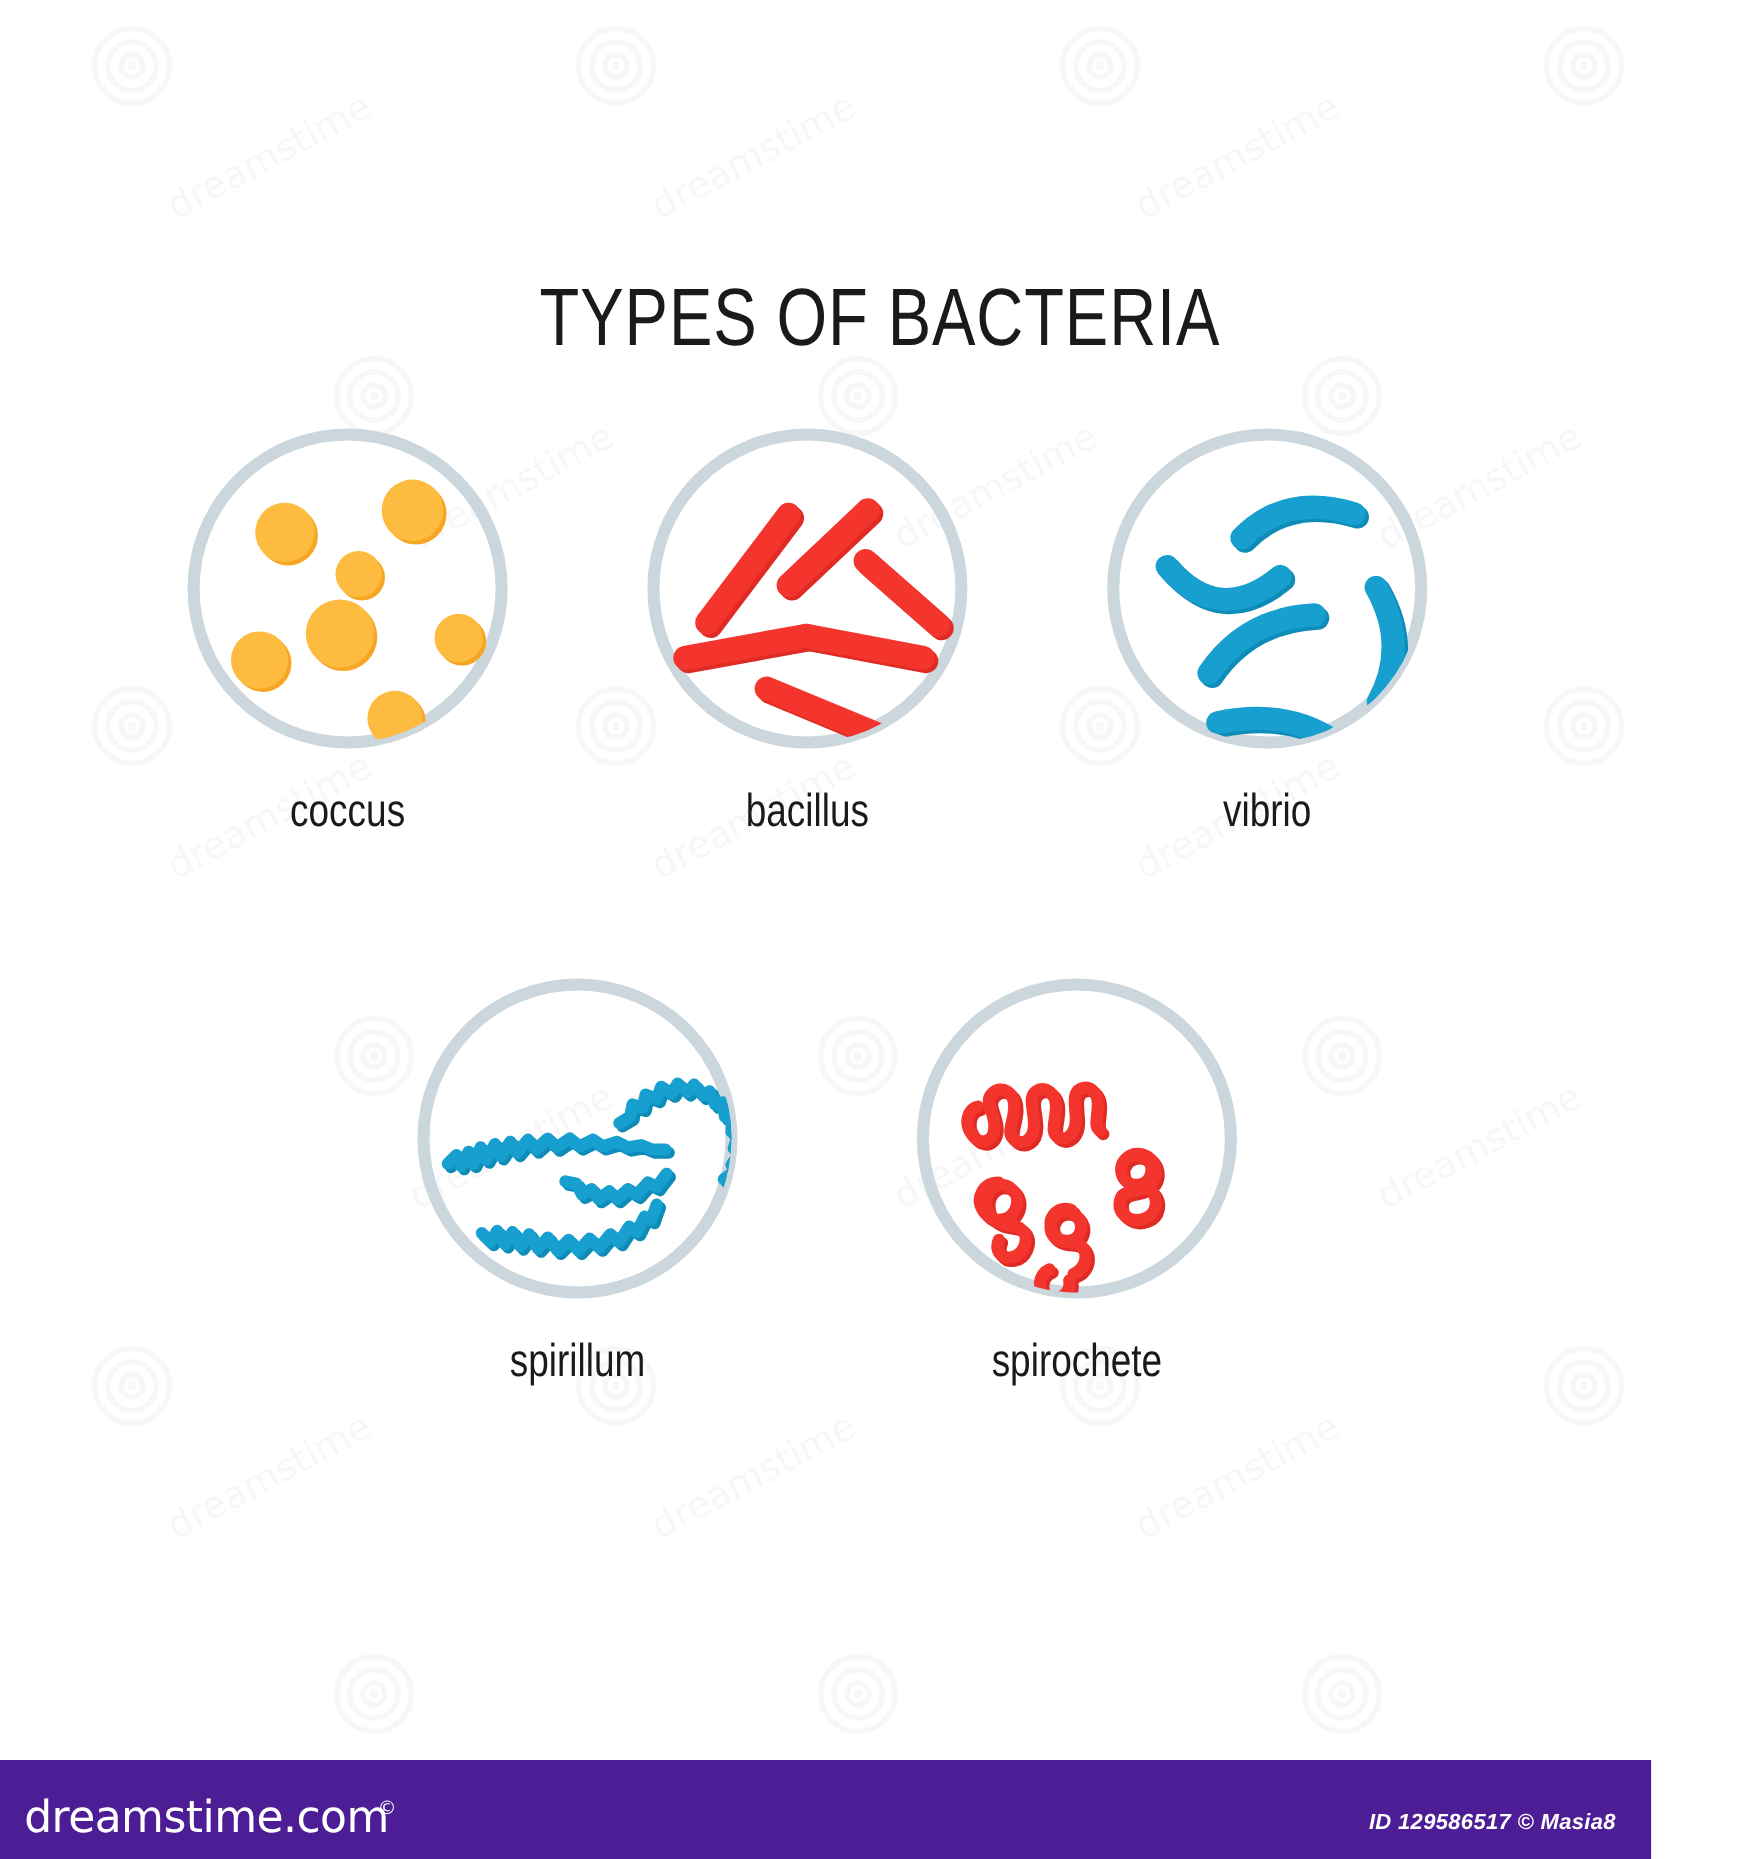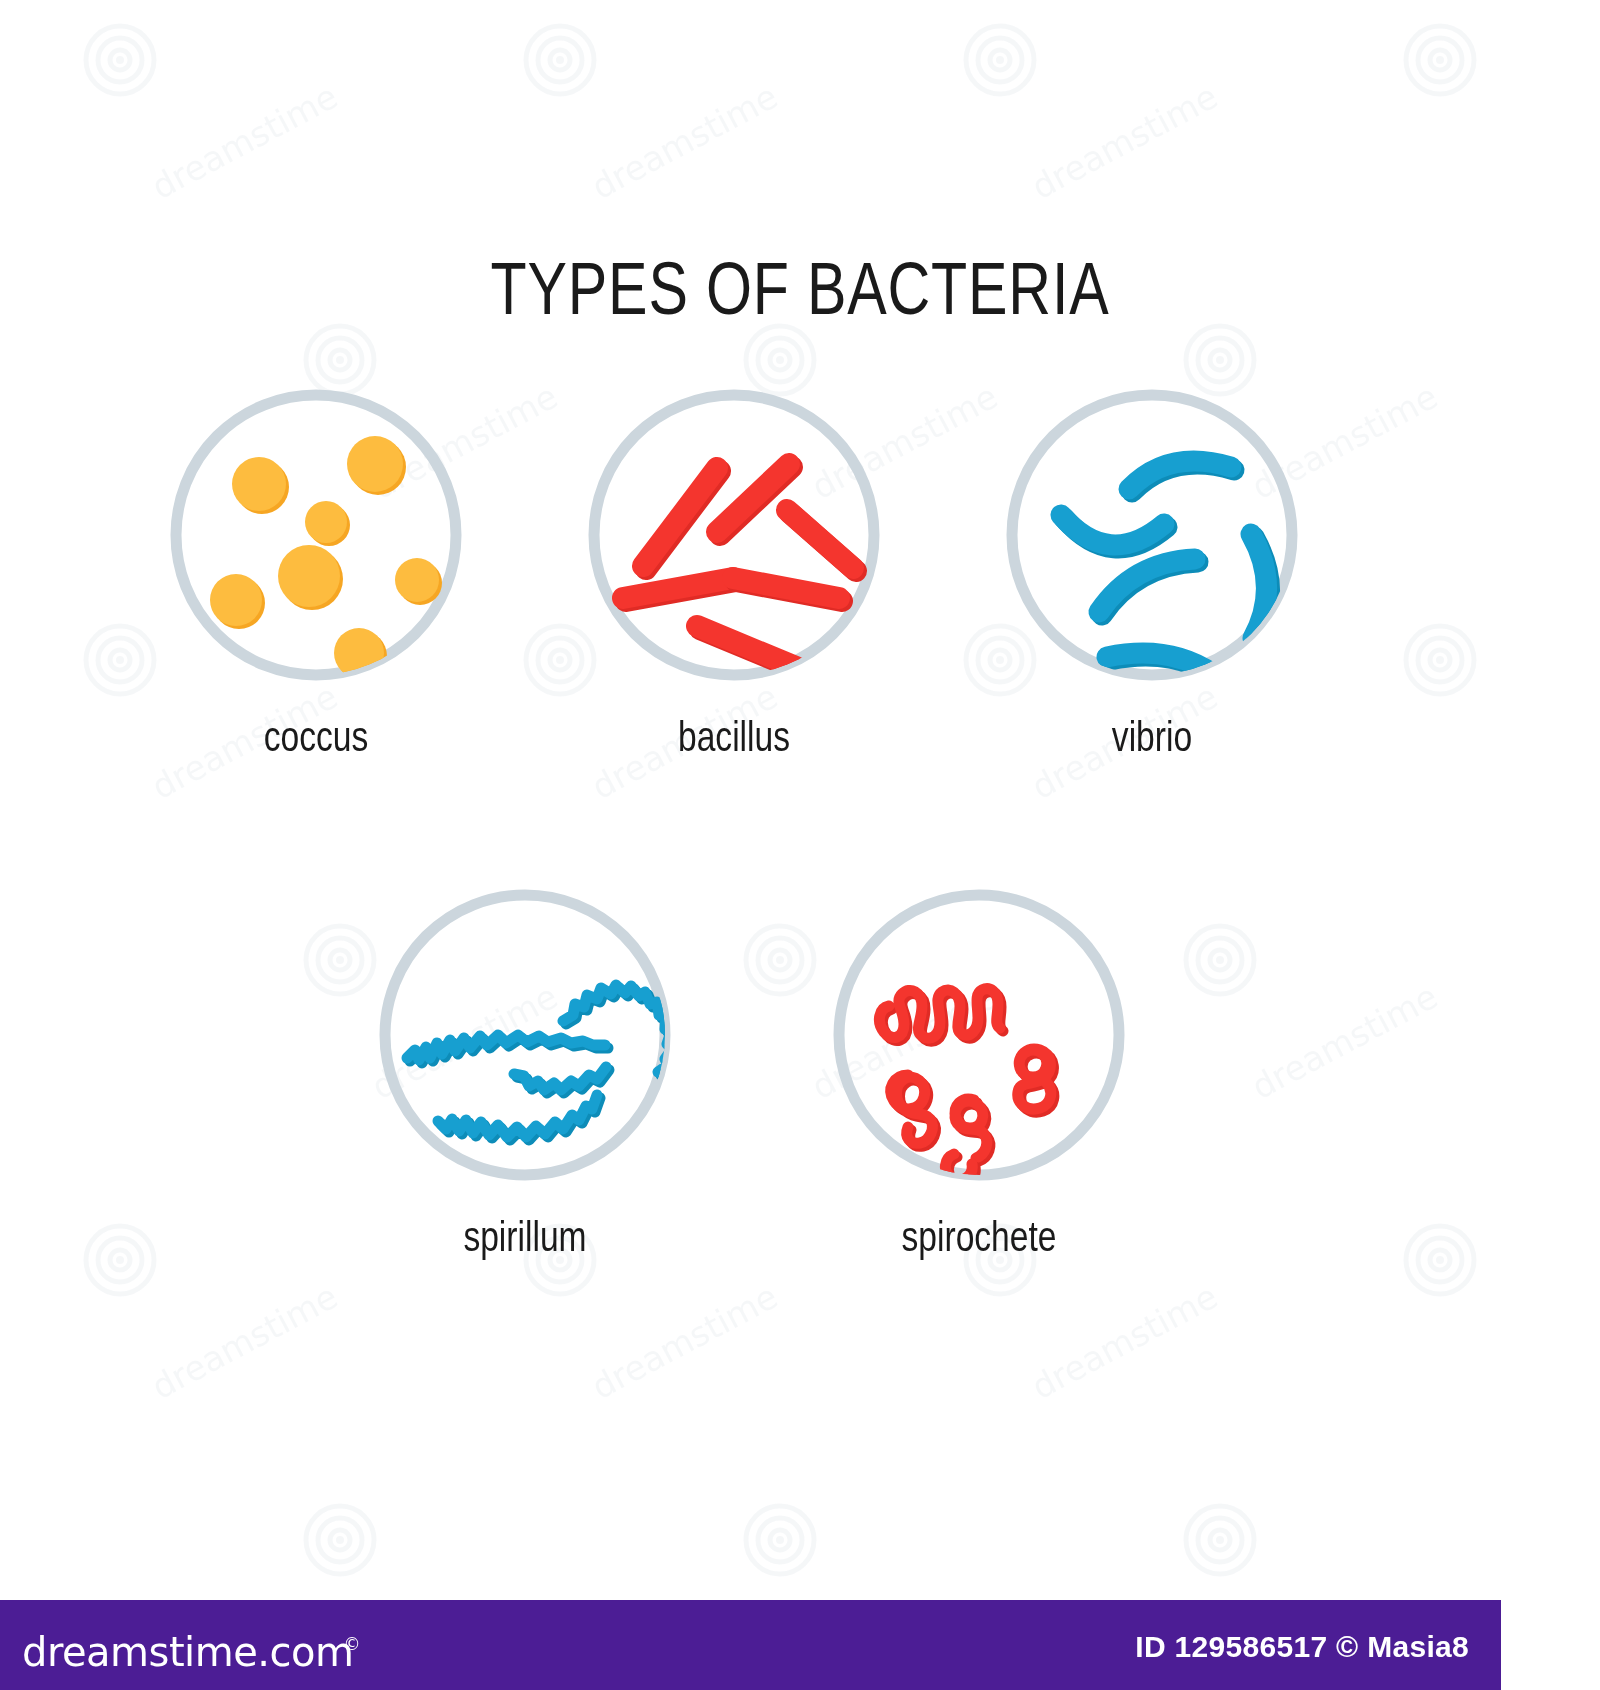--- a/index.html
+++ b/index.html
@@ -103,26 +103,27 @@
   #footer-logo .logo-sup {
     font-size: 17px;
     vertical-align: super;
     position: relative;
     left: -10px;
     top: -2px;
   }
   #footer-credit {
     position: absolute;
     right: 32px;
-    top: 30px;
+    top: 40px;
     color: #ffffff;
-    font-size: 30px;
+    font-size: 20px;
     line-height: 34px;
     font-weight: bold;
     letter-spacing: 0.3px;
+    font-style: italic;
   }
 </style>
 </head>
 <body>
 
 <div id="page">
 
   <svg id="watermarks" viewBox="0 0 1600 1600" xmlns="http://www.w3.org/2000/svg" aria-hidden="true">
     <defs>
       <g id="wm-spiral">

